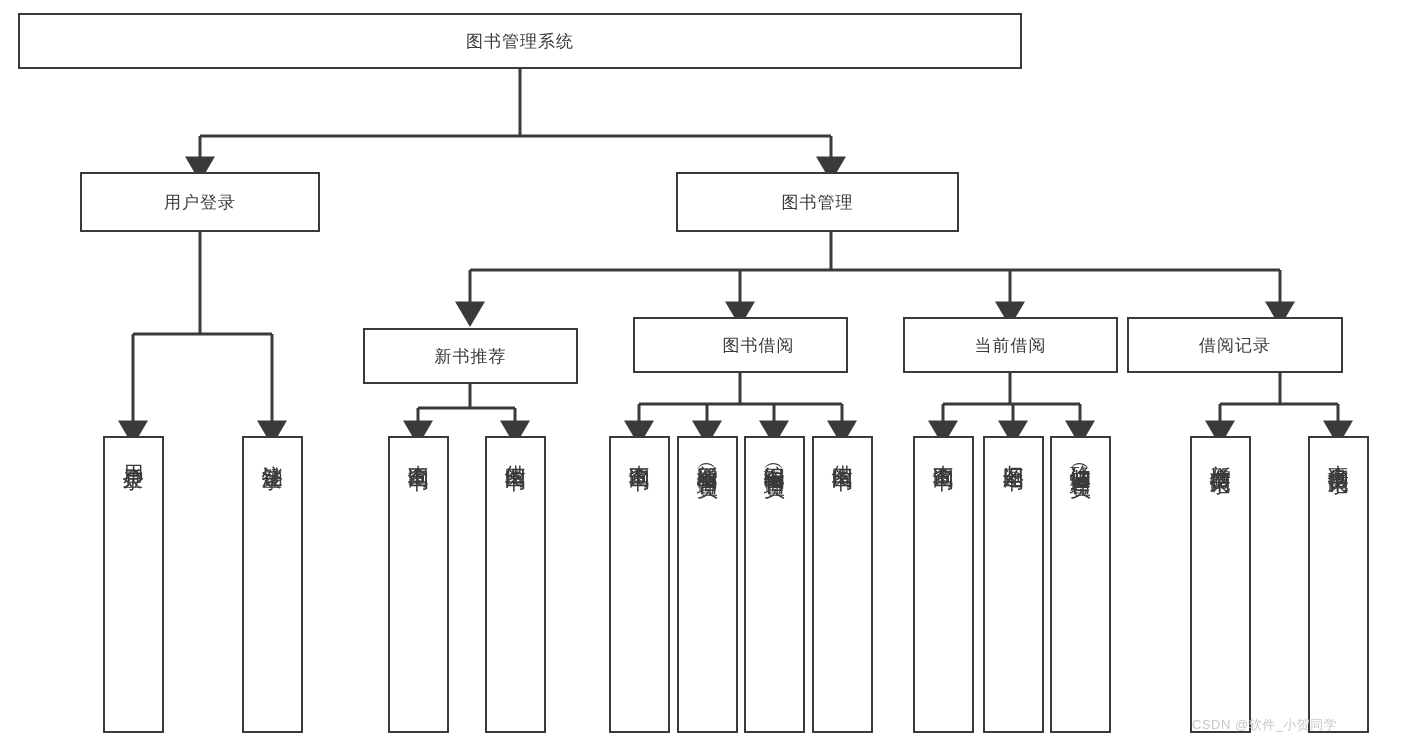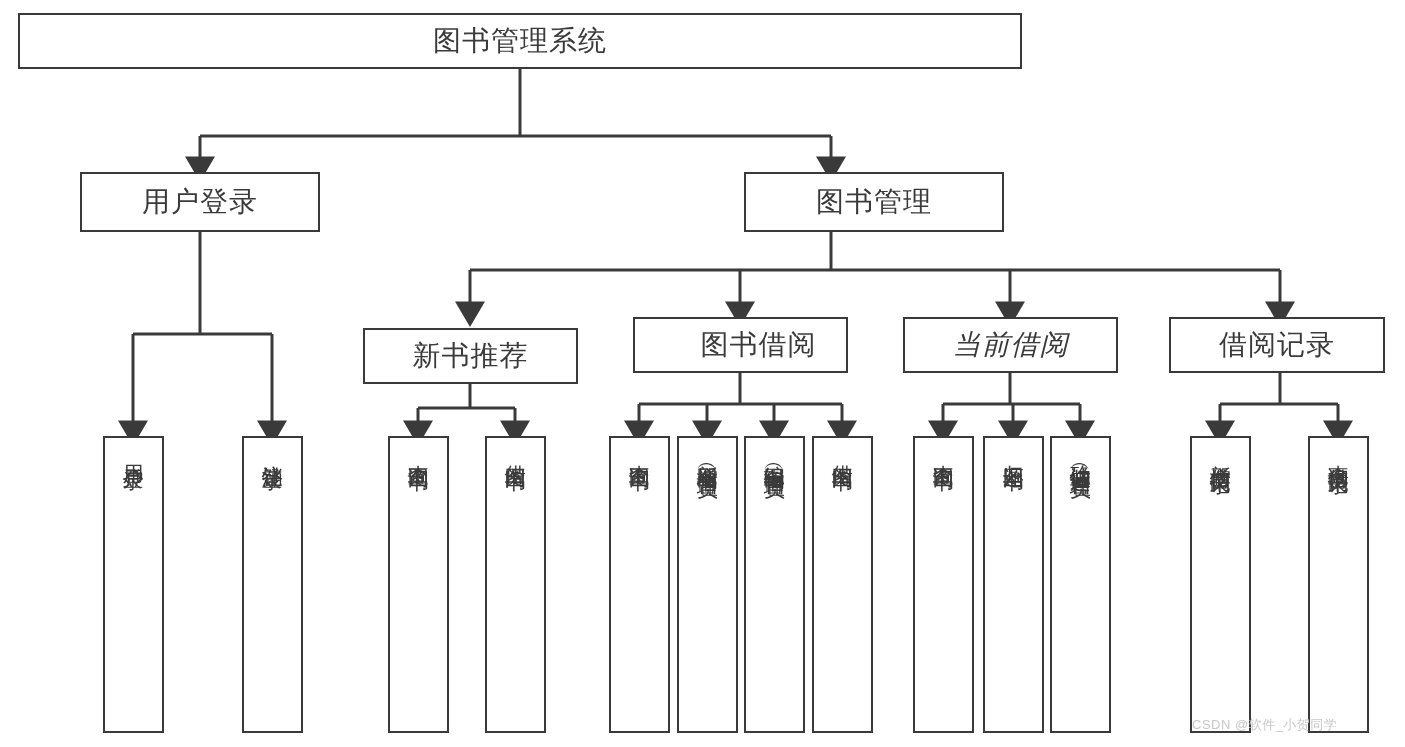--- a/index.html
+++ b/index.html
@@ -3,21 +3,21 @@
 <meta charset="utf-8">
 <style>
   html,body{margin:0;padding:0;background:#ffffff;}
   body{width:1405px;height:747px;overflow:hidden;
        font-family:"Liberation Sans","DejaVu Sans",sans-serif;}
   #diagram{position:relative;width:1405px;height:747px;background:#fff;}
   svg{position:absolute;left:0;top:0;}
   .node{position:absolute;box-sizing:border-box;background:#ffffff;
         border:2px solid #3a3a3a;display:flex;align-items:center;
         justify-content:center;color:#3a3a3a;}
-  .node.h{font-size:28px;letter-spacing:1px;}
+  .node.h{font-size:17px;letter-spacing:1px;}
   .node.v{font-size:21px;letter-spacing:2px;padding-top:10px;
           align-items:flex-start;}
   .vtext{writing-mode:vertical-rl;text-orientation:upright;
          line-height:1.12;white-space:nowrap;}
   .watermark{position:absolute;color:#c8c8c8;font-size:13px;
              letter-spacing:0.5px;white-space:nowrap;}
 </style>
 </head>
 <body>
 
@@ -74,35 +74,35 @@
   </svg>
 
   <div class="node h" id="root-node" style="left: 18px; top: 13px; width: 1004px; height: 56px;">
     <span>图书管理系统</span>
   </div>
 
   <div id="level1-layer">
       <div class="node h" style="left: 80px; top: 172px; width: 240px; height: 60px;">
         <span>用户登录</span>
       </div>
-      <div class="node h" style="left: 744px; top: 172px; width: 260px; height: 60px; justify-content: center;">
+      <div class="node h" style="left: 676px; top: 172px; width: 283px; height: 60px; justify-content: center;">
         <span>图书管理</span>
       </div>
     </div>
   <div id="level2-layer">
       <div class="node h" style="left: 363px; top: 317px; width: 215px; height: 56px; margin-top: 11px;">
         <span>新书推荐</span>
       </div>
       <div class="node h" style="left: 633px; top: 317px; width: 215px; height: 56px; padding-left: 36px;">
         <span>图书借阅</span>
       </div>
-      <div class="node h" style="left: 903px; top: 317px; width: 215px; height: 56px; font-style: italic;">
+      <div class="node h" style="left: 903px; top: 317px; width: 215px; height: 56px;">
         <span>当前借阅</span>
       </div>
-      <div class="node h" style="left: 1169px; top: 317px; width: 216px; height: 56px;">
+      <div class="node h" style="left: 1127px; top: 317px; width: 216px; height: 56px;">
         <span>借阅记录</span>
       </div>
     </div>
   <div id="leaf-layer">
       <div class="node v" style="left: 103px; top: 436px; width: 61px; height: 297px;">
         <span class="vtext">用户登录</span>
       </div>
       <div class="node v" style="left: 242px; top: 436px; width: 61px; height: 297px;">
         <span class="vtext">注销登录</span>
       </div>

